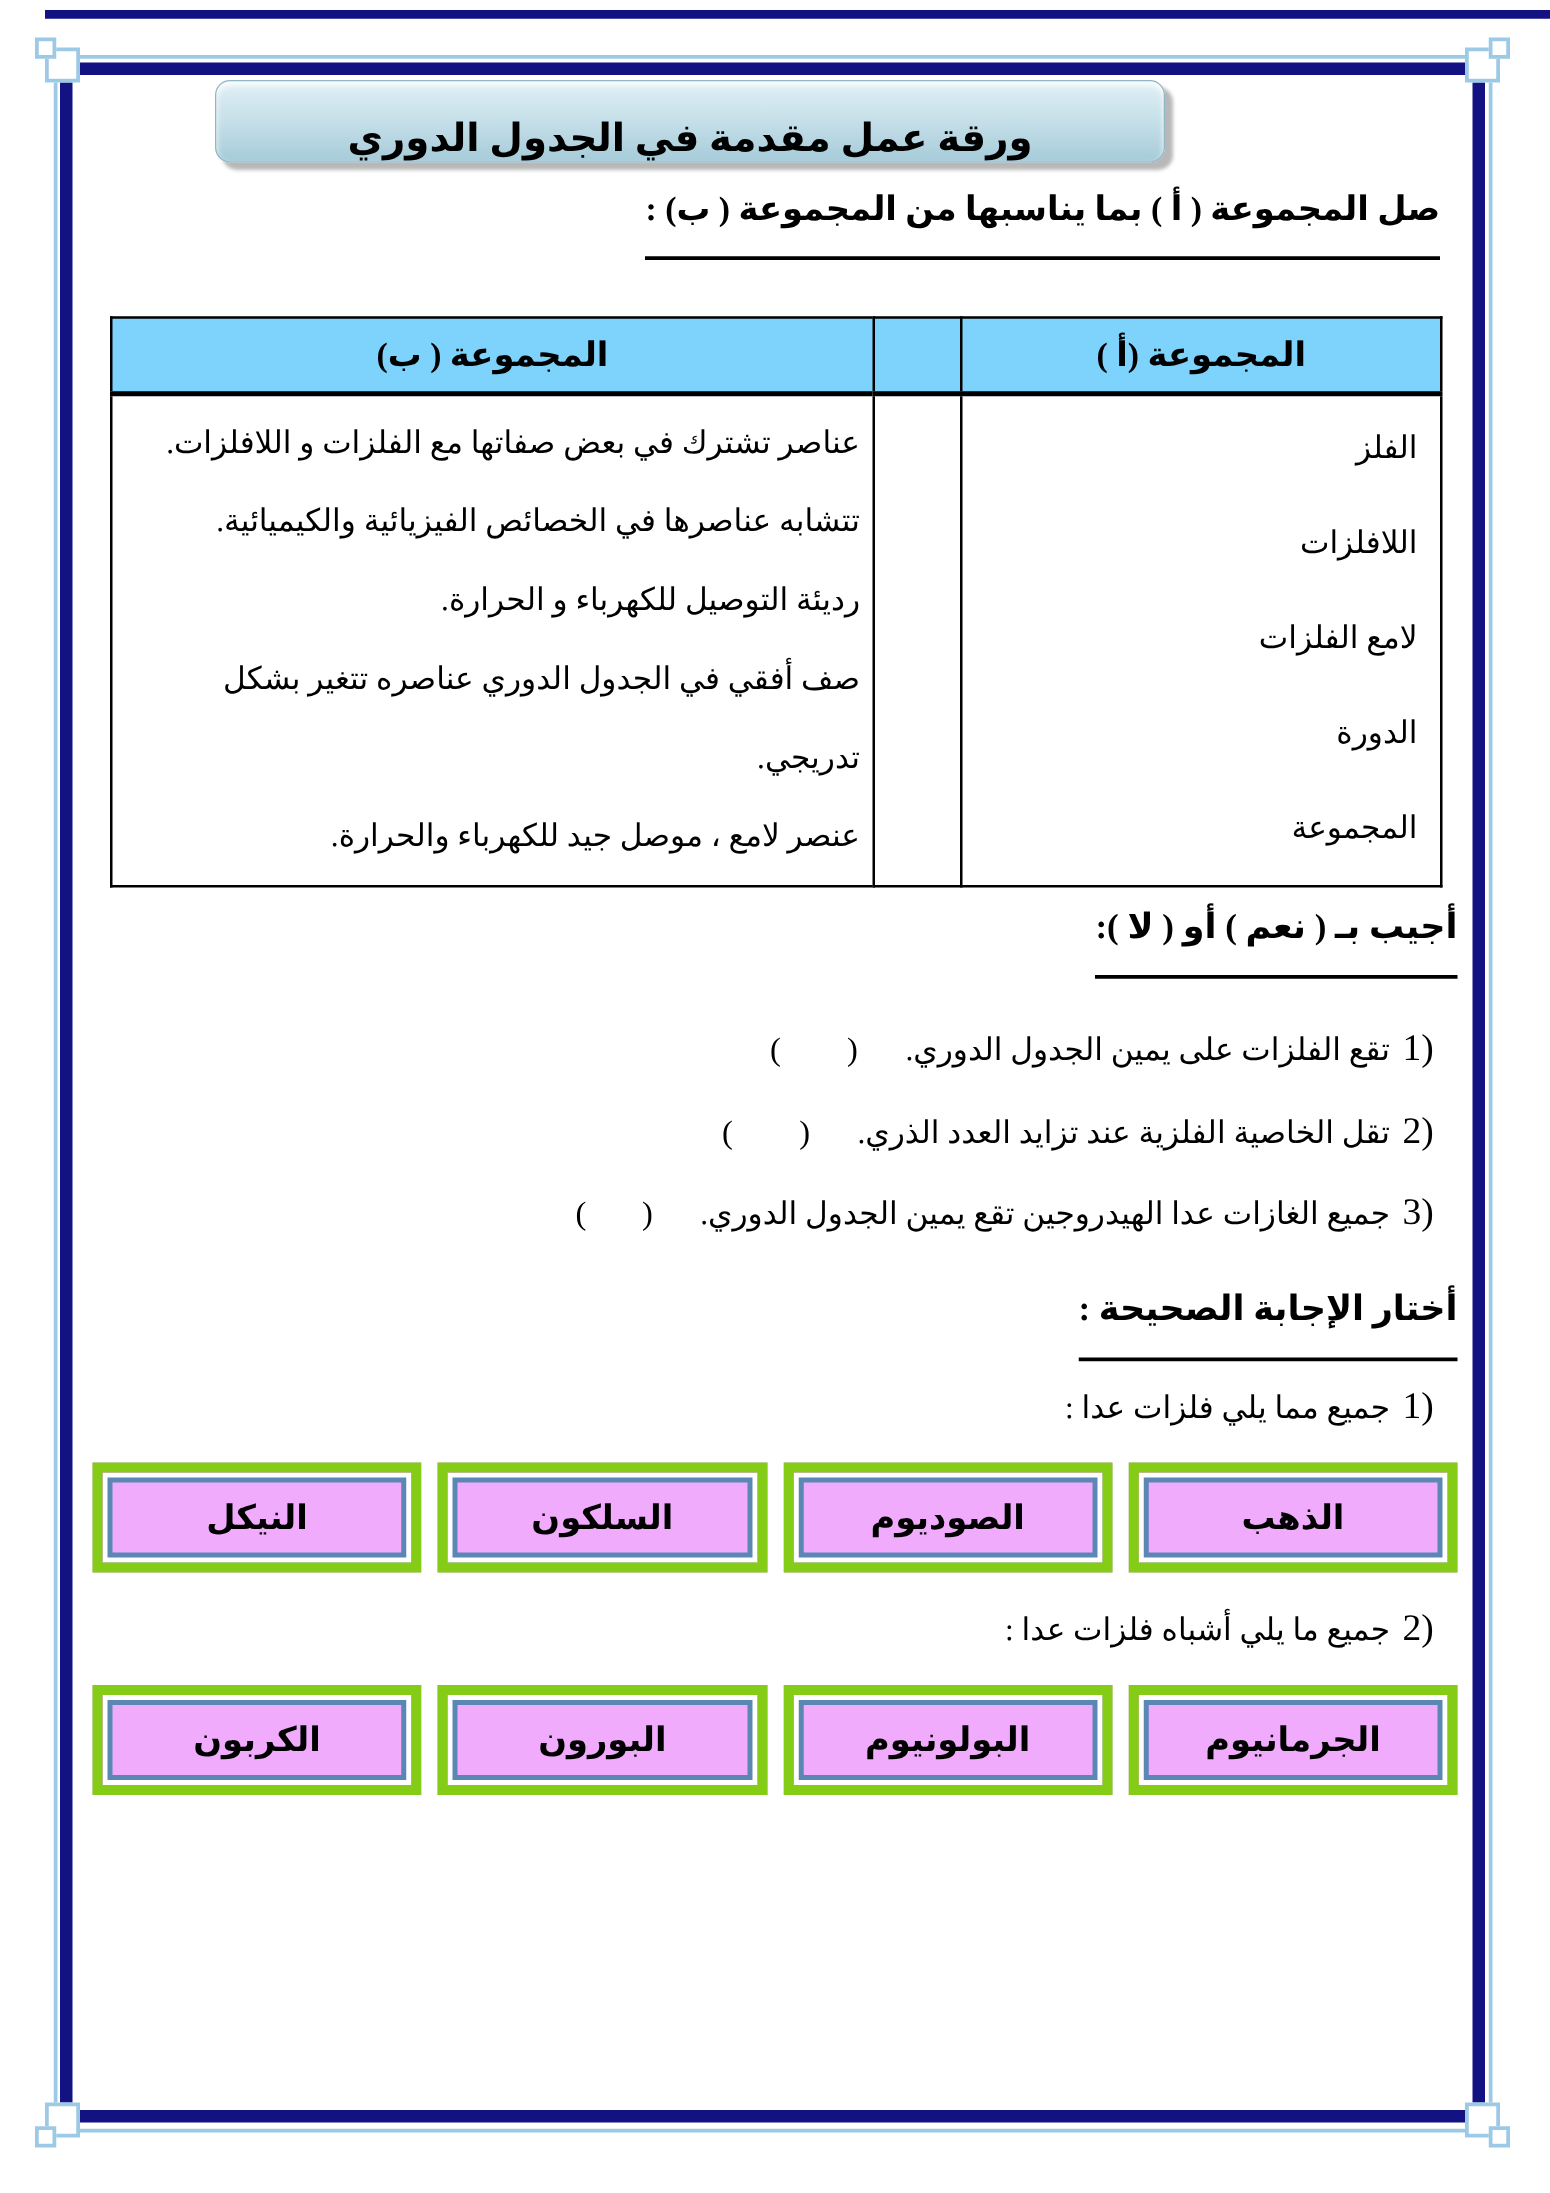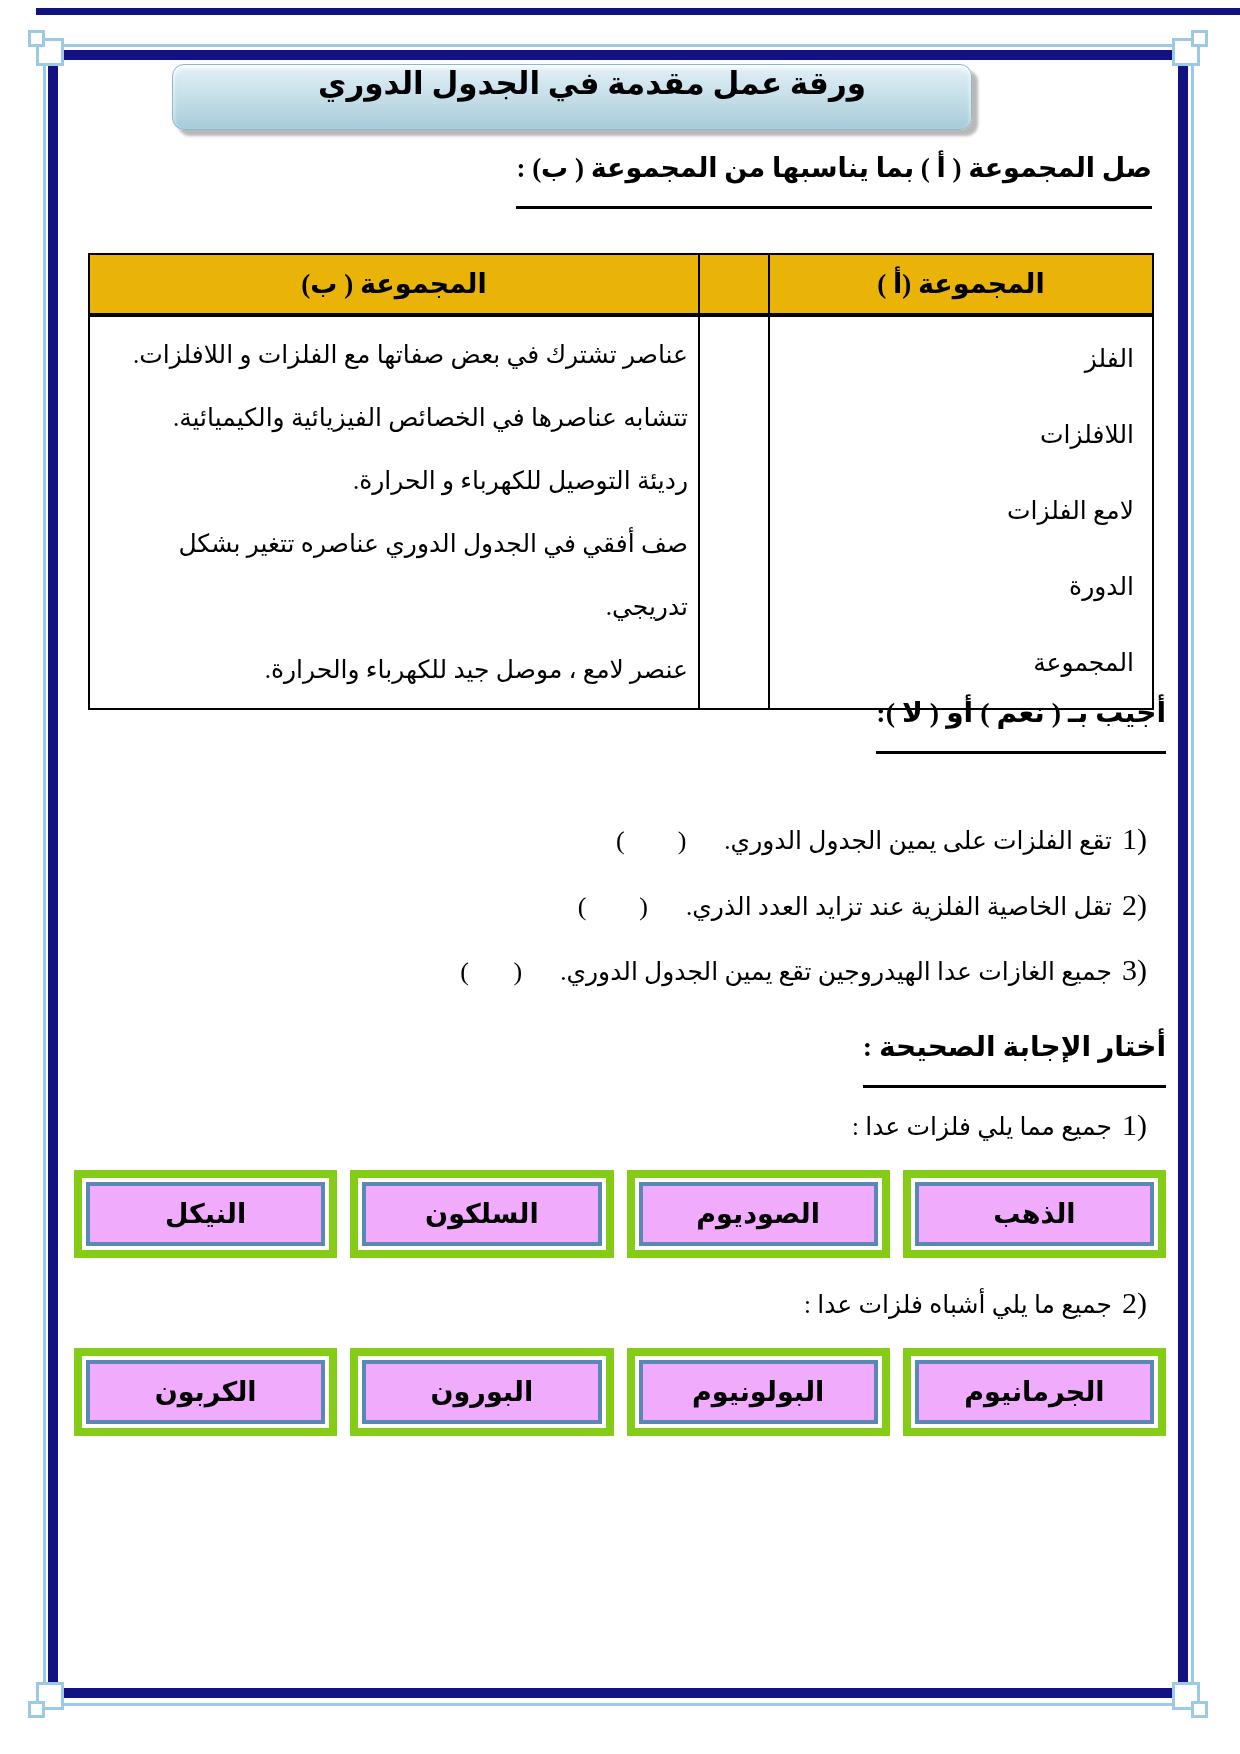--- a/index.html
+++ b/index.html
@@ -21,37 +21,37 @@
   .corner.tl{left:36px; top:38px;}   .corner.tl::after{left:-11px; top:-11px;}
   .corner.tr{right:40px; top:38px;}  .corner.tr::after{right:-11px; top:-11px;}
   .corner.bl{left:36px; bottom:44px;} .corner.bl::after{left:-11px; bottom:-11px;}
   .corner.br{right:40px; bottom:44px;} .corner.br::after{right:-11px; bottom:-11px;}
   
   .banner{
     position:absolute; left:172px; top:64px; width:758px; height:64px;
     border-radius:12px; border:1px solid #8FB6C6;
     background:linear-gradient(180deg,#E2F0F5 0%,#C8E1EA 45%,#A6CBD9 100%);
     box-shadow:6px 6px 3px rgba(125,125,125,.55), inset 0 3px 5px rgba(255,255,255,.95);
-    display:flex; align-items:flex-start; justify-content:center;
-    font-size:31px; font-weight:bold;padding-left:40px;
+    display:flex; align-items:flex-end; justify-content:center;
+    font-size:31px; font-weight:bold;
   }
   
   .sec-head{position:absolute; font-size:28px; font-weight:bold; white-space:nowrap;}
   .sec-head .ul{border-bottom:3px solid #000; padding-bottom:22px; display:inline-block;}
   .instruction{top:152px; right:88px; font-size:27px;}
-  .h-yesno{top:696px; right:74px;margin-left:33px;}
+  .h-yesno{top:724px; right:74px;margin-left:33px;}
   .h-mcq{top:1030px; right:74px;}
   
   .match-table{
     position:absolute; top:253px; left:88px; width:1066px;
     border-collapse:collapse; table-layout:fixed; direction:rtl;
   }
   .match-table th,.match-table td{border:2px solid #000;}
   .match-table th{
-    height:56px; background:#eab308; font-size:27px; font-weight:bold;
+    height:56px; background:#7dd3fc; font-size:27px; font-weight:bold;
     border-bottom:4px solid #000;
   }
   .col-a{width:380px;} .col-mid{width:66px;}
   .match-table td{vertical-align:top; height:385px;padding-left:16px;}
   .cell-a{text-align:right; padding:4px 18px 0 0; font-size:25px;}
   .cell-a div{line-height:76px; white-space:nowrap;}
   .cell-b{text-align:right; padding:6px 10px 0 6px; font-size:25px;}
   .cell-b p{margin:0; line-height:63px; white-space:pre-line;}
   
   .q{position:absolute; right:93px; display:flex; direction:rtl; align-items:baseline;

